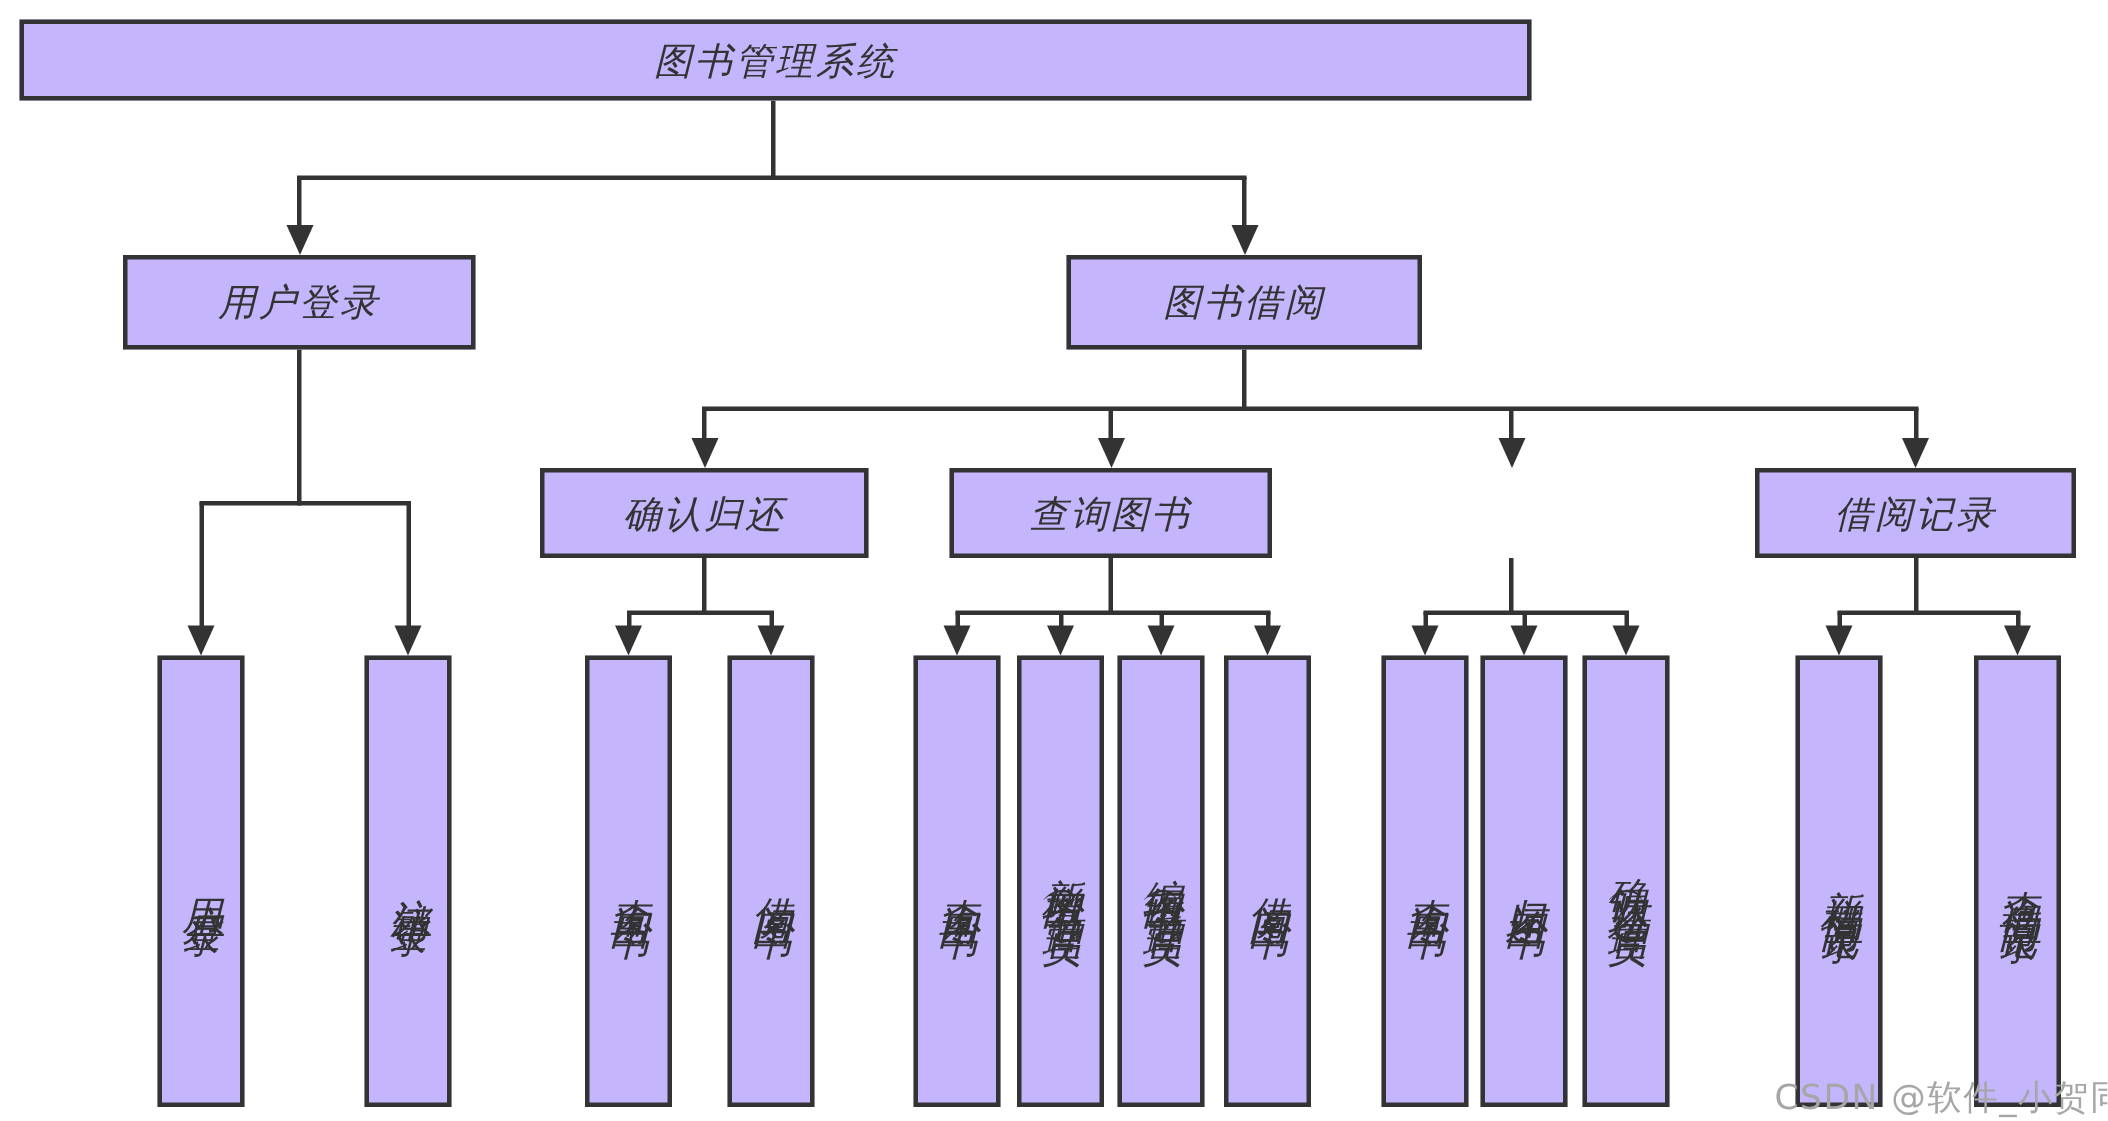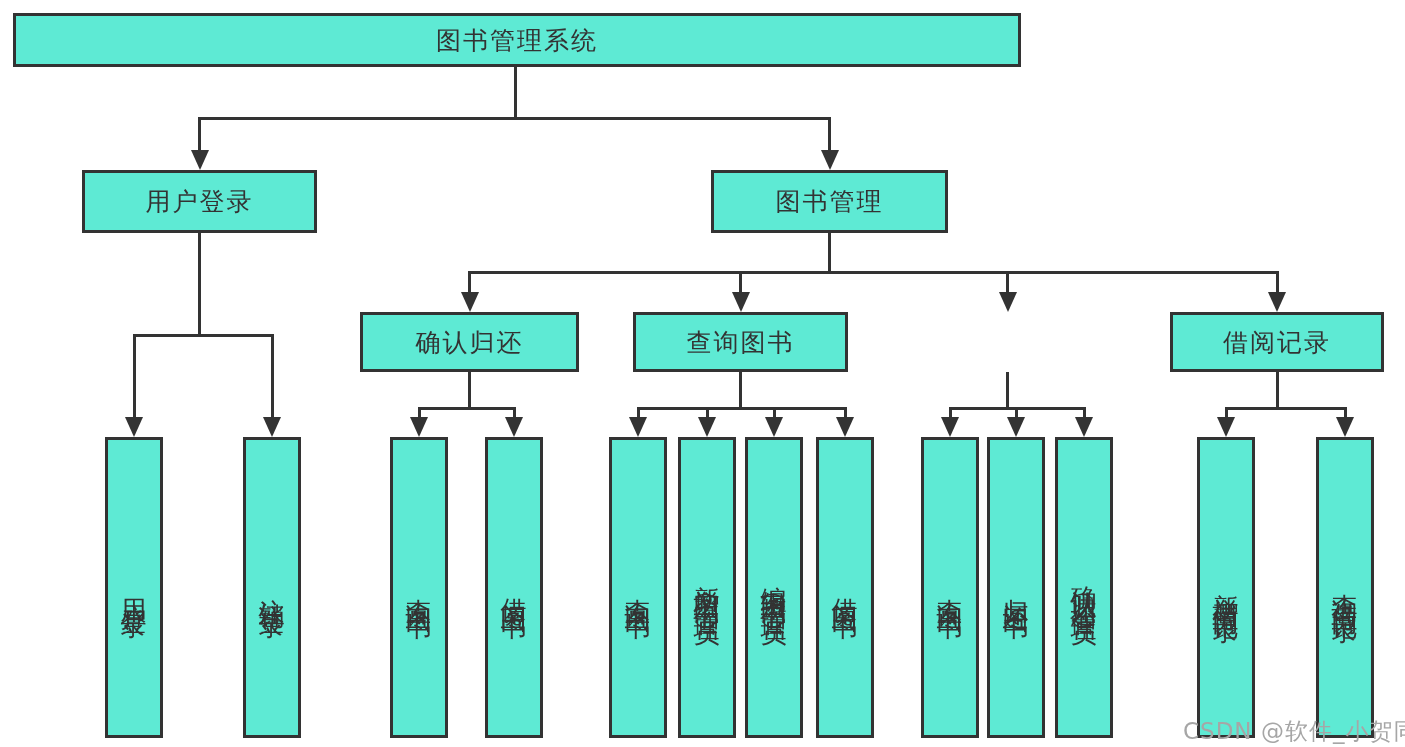--- a/index.html
+++ b/index.html
@@ -7,26 +7,27 @@
     position:relative;
     width:1405px; height:747px;
     background:#ffffff;
     font-family:"DejaVu Sans", sans-serif;
     overflow:hidden;
   }
   .box {
     position:absolute;
     box-sizing:border-box;
     border:3px solid #333333;
-    background:#5eead4;
+    background:#c4b5fd;
     color:#333333;
     display:flex;
     align-items:center;
     justify-content:center;
     text-align:center;
+    font-style:italic;
   }
   .hbox { font-size:25px; letter-spacing:2px; white-space:nowrap; }
   .vbox {
     writing-mode:vertical-rl;
     text-orientation:mixed;
     font-size:26px;
     letter-spacing:5px;
     line-height:1;
   }
   .vline, .hline {
@@ -106,21 +107,21 @@
       <div class="tri" style="left: 1075px; top: 417px;"></div>
       <div class="vline" style="left: 1224.5px; top: 408px; width: 3px; height: 11px;"></div>
       <div class="tri" style="left: 1217px; top: 417px;"></div>
       <div class="vline" style="left: 1343.5px; top: 408px; width: 3px; height: 11px;"></div>
       <div class="tri" style="left: 1336px; top: 417px;"></div>
     </div>
 
   <div class="box hbox" style="left:13px; top:13px; width:1008px; height:54px;">图书管理系统</div>
 
   <div class="box hbox" style="left:82px; top:170px; width:235px; height:63px;">用户登录</div>
-  <div class="box hbox" style="left:711px; top:170px; width:237px; height:63px;">图书管理</div>
+  <div class="box hbox" style="left:711px; top:170px; width:237px; height:63px;">图书借阅</div>
 
   <div class="box hbox" style="left:360px; top:312px; width:219px; height:60px;">确认归还</div>
   <div class="box hbox" style="left:633px; top:312px; width:215px; height:60px;">查询图书</div>
   <div class="box hbox" style="left:1170px; top:312px; width:214px; height:60px;">借阅记录</div>
 
   <div class="box vbox" style="left:105px; top:437px; width:58px; height:301px;">用户登录</div>
   <div class="box vbox" style="left:243px; top:437px; width:58px; height:301px;">注销登录</div>
 
   <div class="box vbox" style="left:390px; top:437px; width:58px; height:301px;">查询图书</div>
   <div class="box vbox" style="left:485px; top:437px; width:58px; height:301px;">借阅图书</div>

